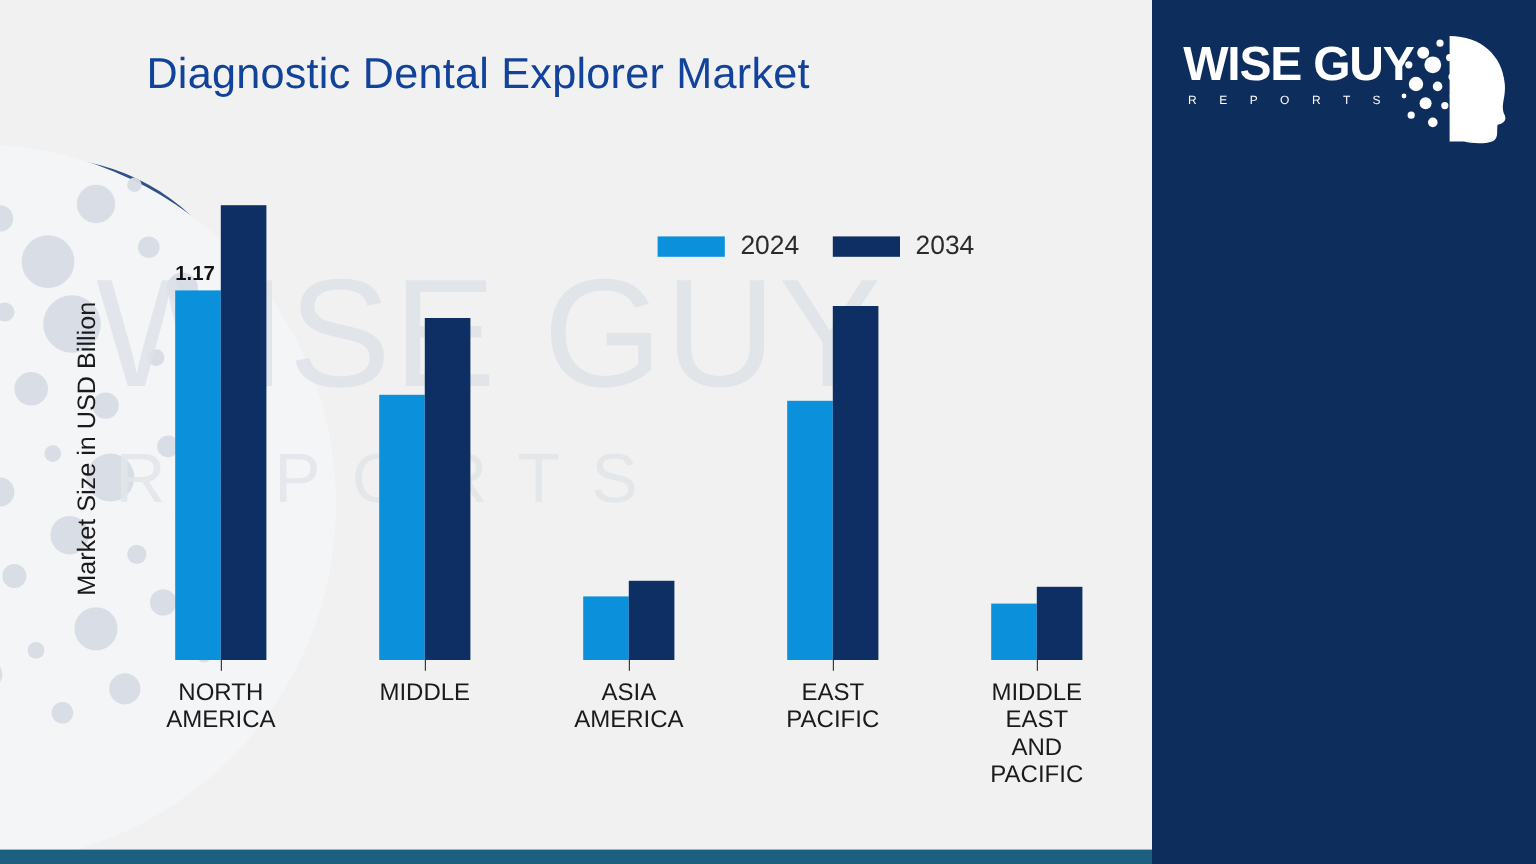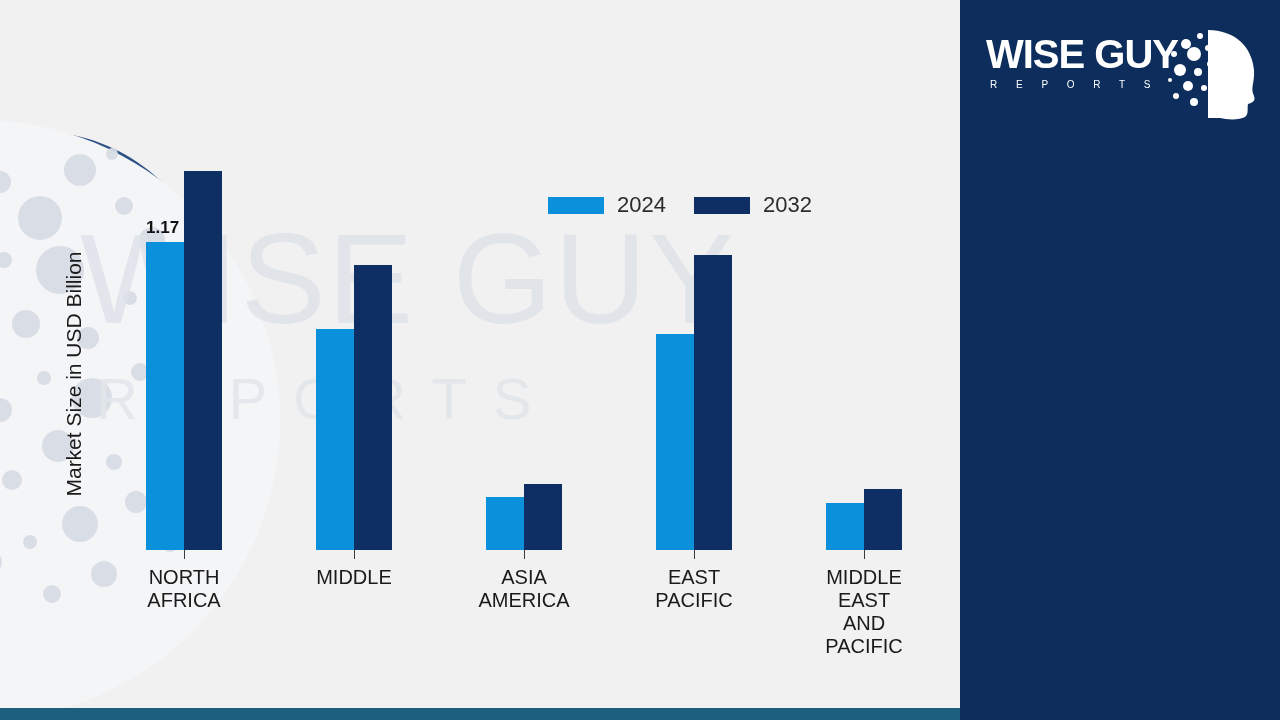--- a/index.html
+++ b/index.html
@@ -330,40 +330,41 @@
         <circle cx="24" cy="58" r="5"></circle>
           <circle cx="40" cy="60" r="3"></circle>
         <circle cx="12" cy="68" r="3"></circle>
           <circle cx="30" cy="74" r="4"></circle>
         <circle cx="46" cy="52" r="2"></circle>
           <circle cx="6" cy="52" r="2"></circle>
       </g>
     </svg>
   </div>
 
+  <div class="page-title">Diagnostic Dental Explorer Market</div>
 
   <div class="watermark">
     <div class="wm-line1">WISE GUY</div>
     <div class="wm-line2">REPORTS</div>
   </div>
 
   <div class="plot">
 
     <div class="y-axis-label">
       <span>Market Size in USD Billion</span>
     </div>
 
     <div class="legend" id="legend">
         <div class="legend-item">
           <span class="legend-swatch" style="background: rgb(11, 144, 219);"></span>
           <span class="legend-text">2024</span>
         </div>
         <div class="legend-item">
           <span class="legend-swatch" style="background: rgb(13, 47, 99);"></span>
-          <span class="legend-text">2032</span>
+          <span class="legend-text">2034</span>
         </div>
       </div>
 
     <div class="bar-area" id="bar-area">
         <div class="bar-group" style="left: 46px; width: 76px;">
           <div class="tick" style="left: 38px;"></div>
           <div class="bar-pair">
             <div class="bar bar-2024" title="2024: 1.17" style="height: 308px; background: rgb(11, 144, 219);"></div>
             <div class="bar-value" style="left: 0px; bottom: 312px;">1.17</div>
             <div class="bar bar-2032" title="2032: 1.44" style="height: 379px; background: rgb(13, 47, 99);"></div>
@@ -394,21 +395,21 @@
           <div class="tick" style="left: 38px;"></div>
           <div class="bar-pair">
             <div class="bar bar-2024" title="2024: 0.18" style="height: 47px; background: rgb(11, 144, 219);"></div>
             <div class="bar bar-2032" title="2032: 0.23" style="height: 61px; background: rgb(13, 47, 99);"></div>
           </div>
         </div>
       </div>
 
     <div id="cat-labels">
         <div class="cat-label" style="left: 94px; width: 180px;">NORTH
-AFRICA</div>
+AMERICA</div>
         <div class="cat-label" style="left: 264px; width: 180px;">MIDDLE</div>
         <div class="cat-label" style="left: 434px; width: 180px;">ASIA
 AMERICA</div>
         <div class="cat-label" style="left: 604px; width: 180px;">EAST
 PACIFIC</div>
         <div class="cat-label" style="left: 774px; width: 180px;">MIDDLE
 EAST
 AND
 PACIFIC</div>
       </div>

